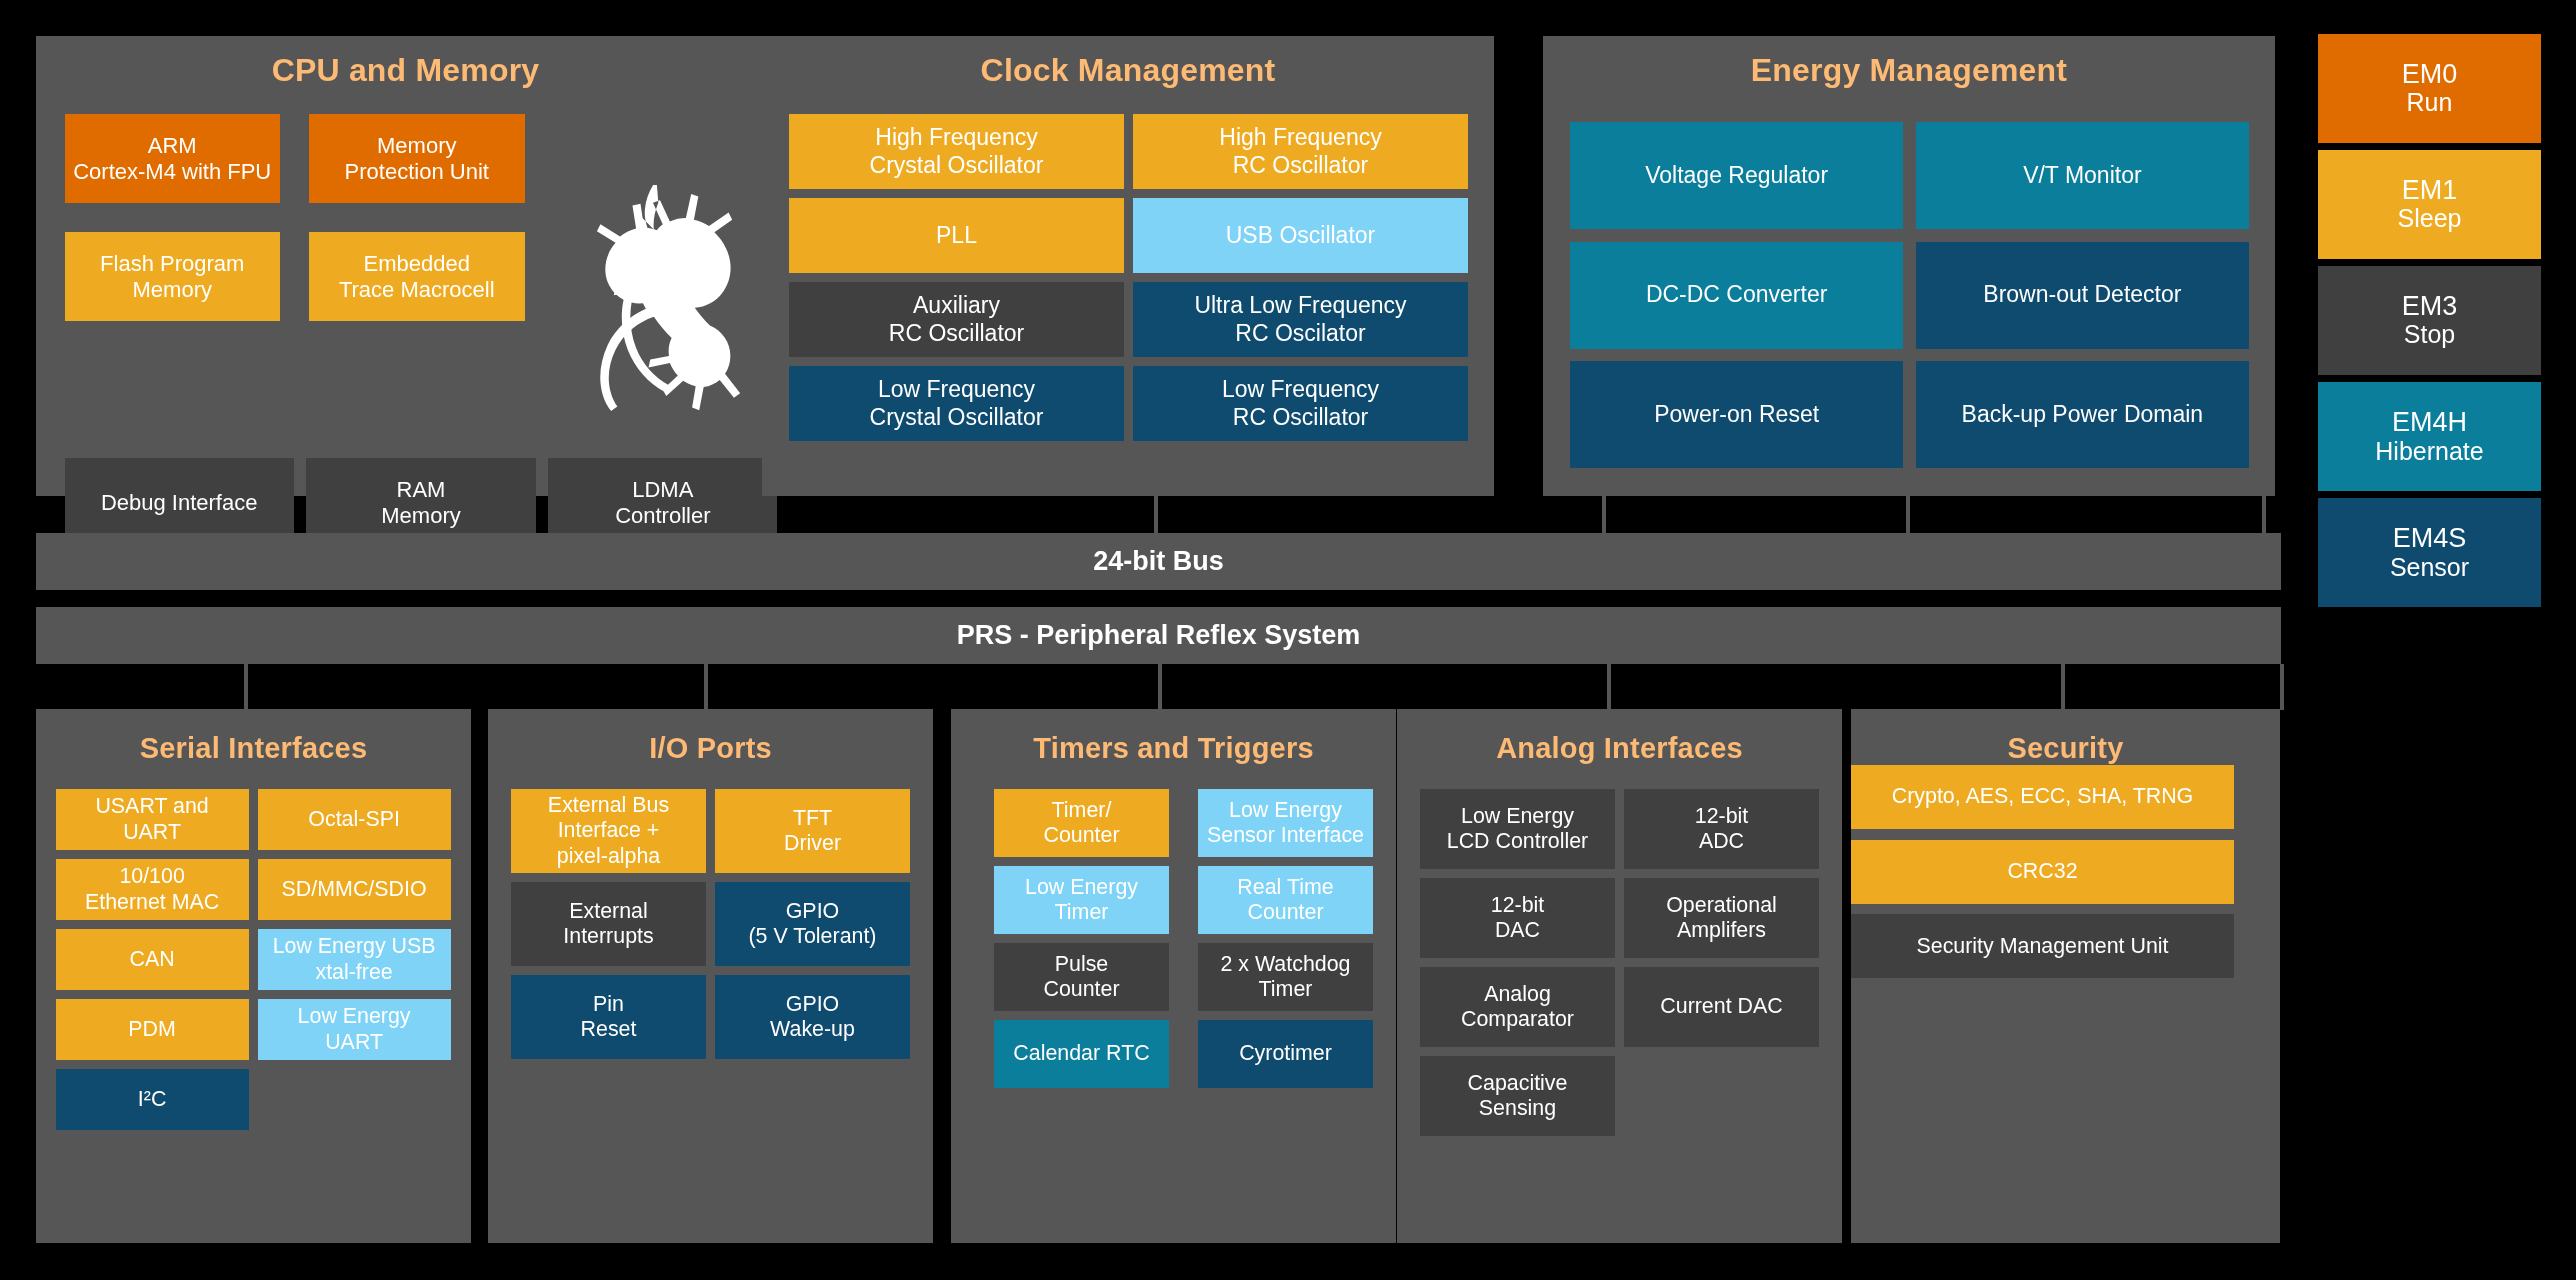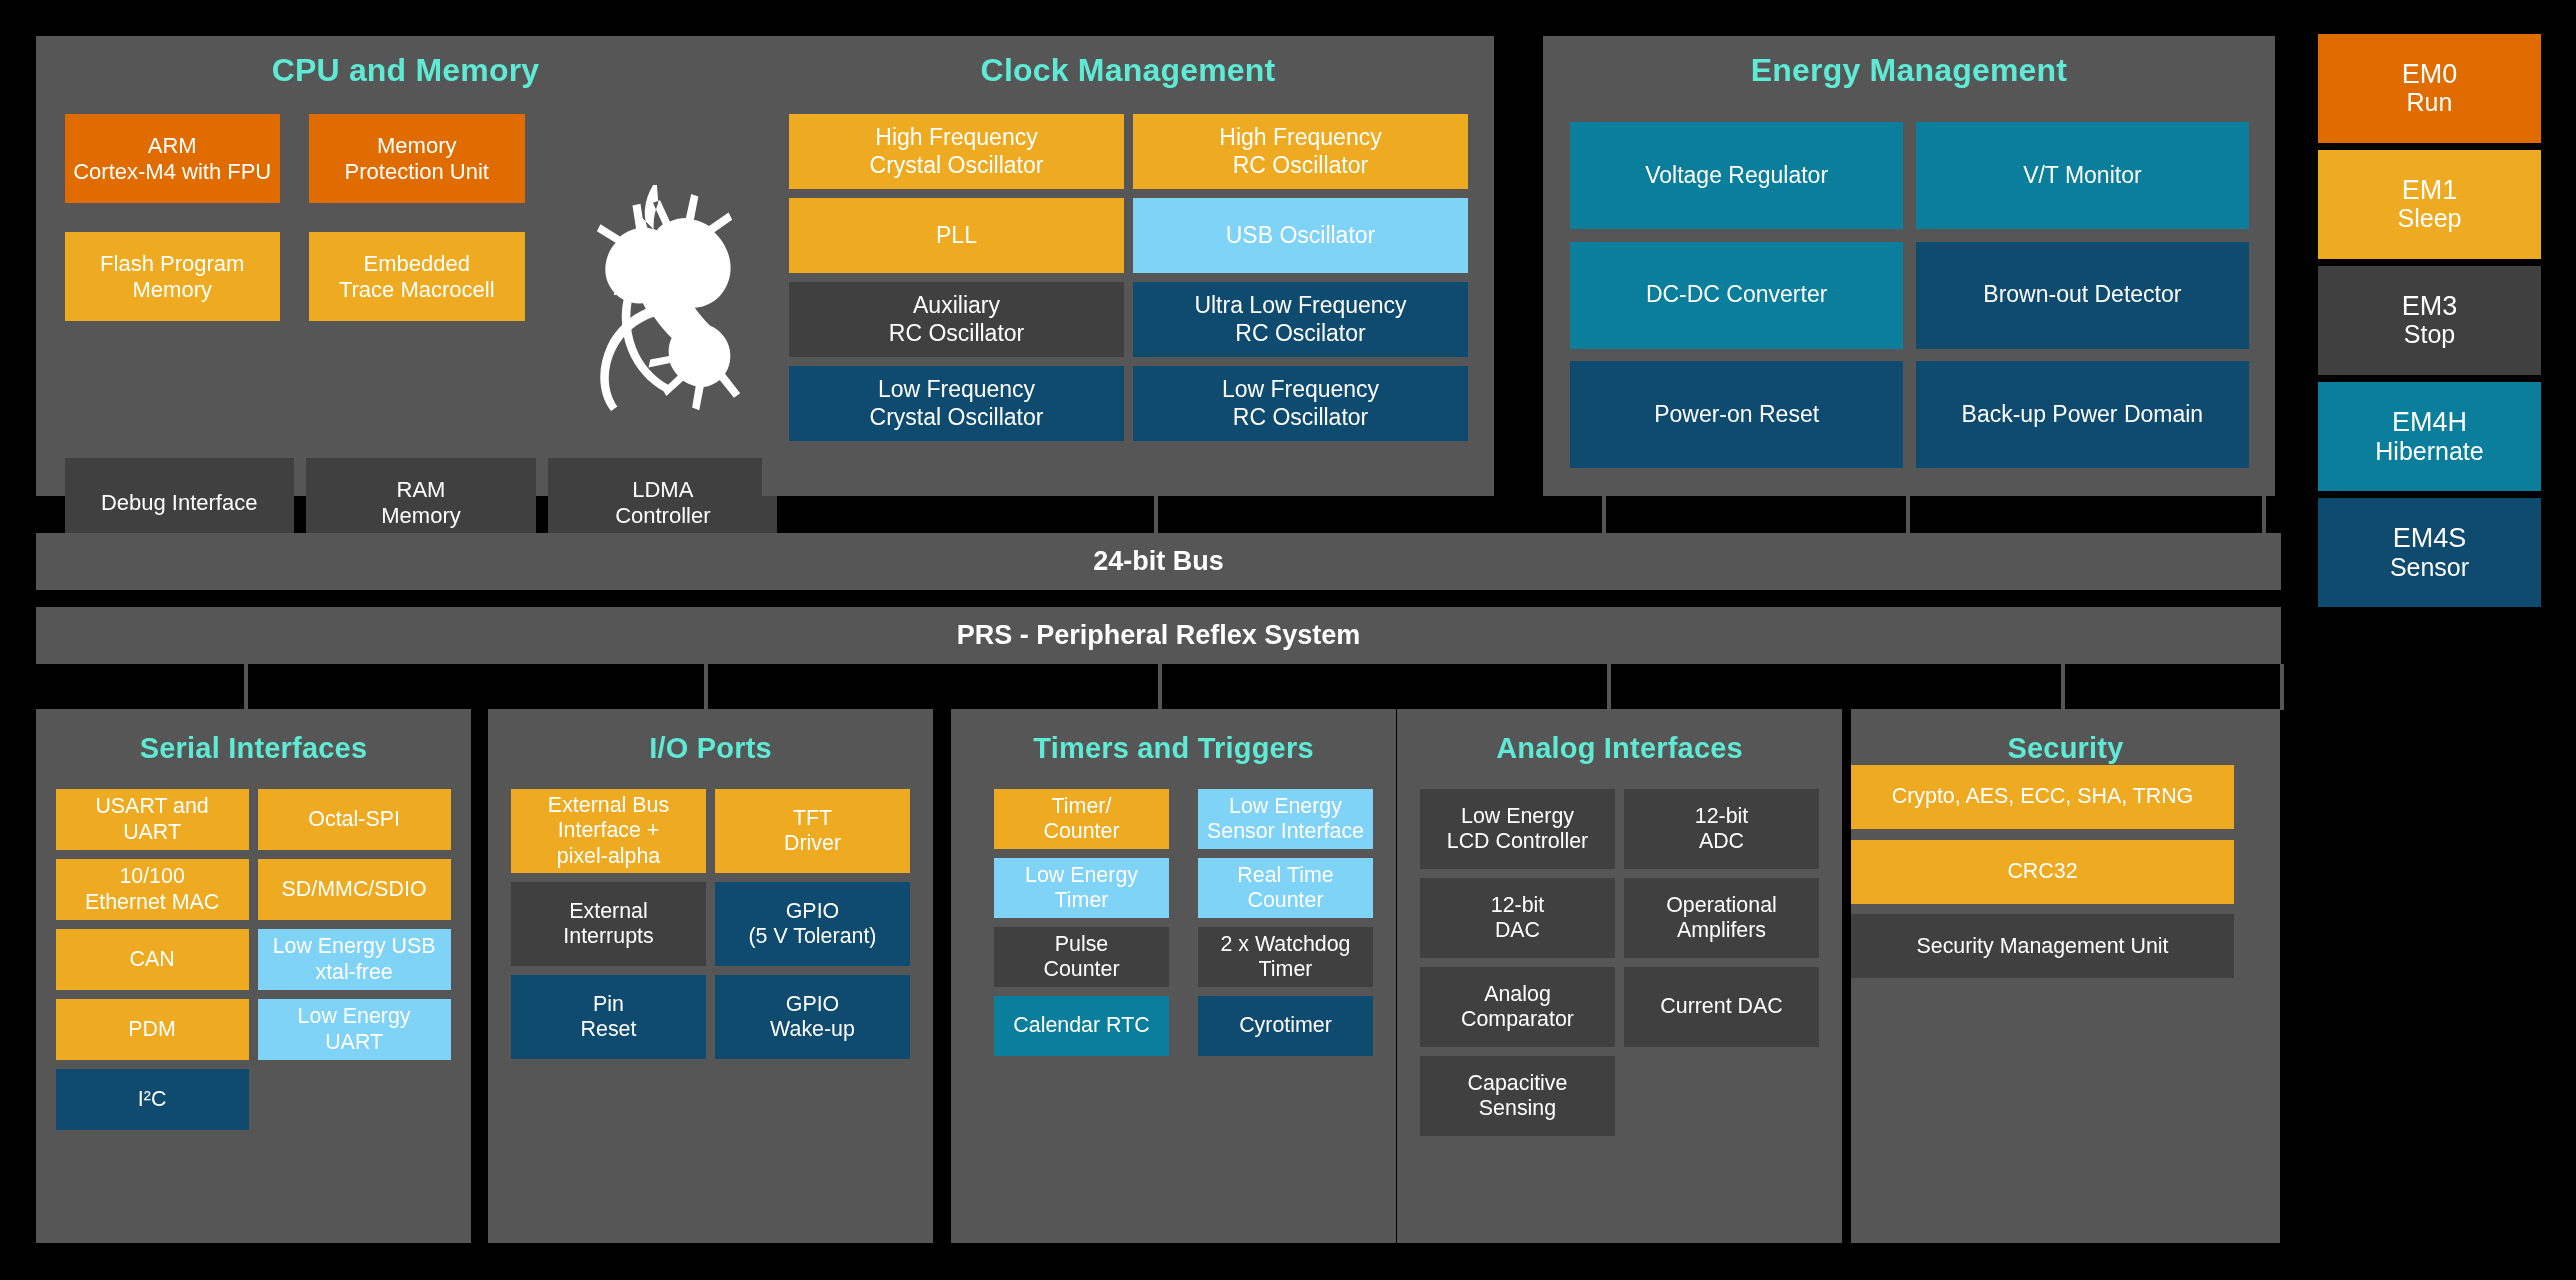--- a/index.html
+++ b/index.html
@@ -6,21 +6,21 @@
   body{
     width:2576px;height:1281px;overflow:hidden;
     font-family:"Liberation Sans","DejaVu Sans",sans-serif;
     color:#fff;position:relative;
   }
   .stage{position:absolute;inset:0;background:#000;}
 
   
   .panel{position:absolute;background:#565656;box-sizing:border-box;}
   .panel-title{
-    text-align:center;font-weight:bold;color:#5eead4;
+    text-align:center;font-weight:bold;color:#fdba74;
     letter-spacing:0.2px;
   }
   .cell{
     display:flex;align-items:center;justify-content:center;
     text-align:center;line-height:1.18;box-sizing:border-box;
     padding:1.8px 5.3px;white-space:pre-line;
   }
   
   .c-orange{background:#e06c00;}
   .c-yellow{background:#eeab21;}
@@ -85,21 +85,21 @@
   #serial-panel{left:36px;top:709px;width:435px;height:534px;}
   #serial-grid{left:19.6px;top:80px;width:395px;}
   #serial-grid .cell{height:61px;}
 
   #io-panel{left:488px;top:709px;width:445px;height:534px;}
   #io-grid{left:23px;top:80px;width:399px;}
   #io-grid .cell{height:84px;}
 
   #timers-panel{left:951px;top:709px;width:445px;height:534px;}
   #timers-grid{left:23px;top:80px;width:399px;}
-  #timers-grid .cell{height:60px;margin-left:20px;}
+  #timers-grid .cell{height:68px;margin-left:20px;}
 
   #analog-panel{left:1397px;top:709px;width:445px;height:534px;}
   #analog-grid{left:23px;top:80px;width:399px;}
   #analog-grid .cell{height:80px;}
 
   #security-panel{left:1851px;top:709px;width:429px;height:534px;}
   #security-grid{left:23px;top:80px;width:383px;
      display:grid;grid-template-columns:1fr;gap:10.7px;}
   #security-grid .cell{height:64px;font-size:21.4px;}
 </style>

